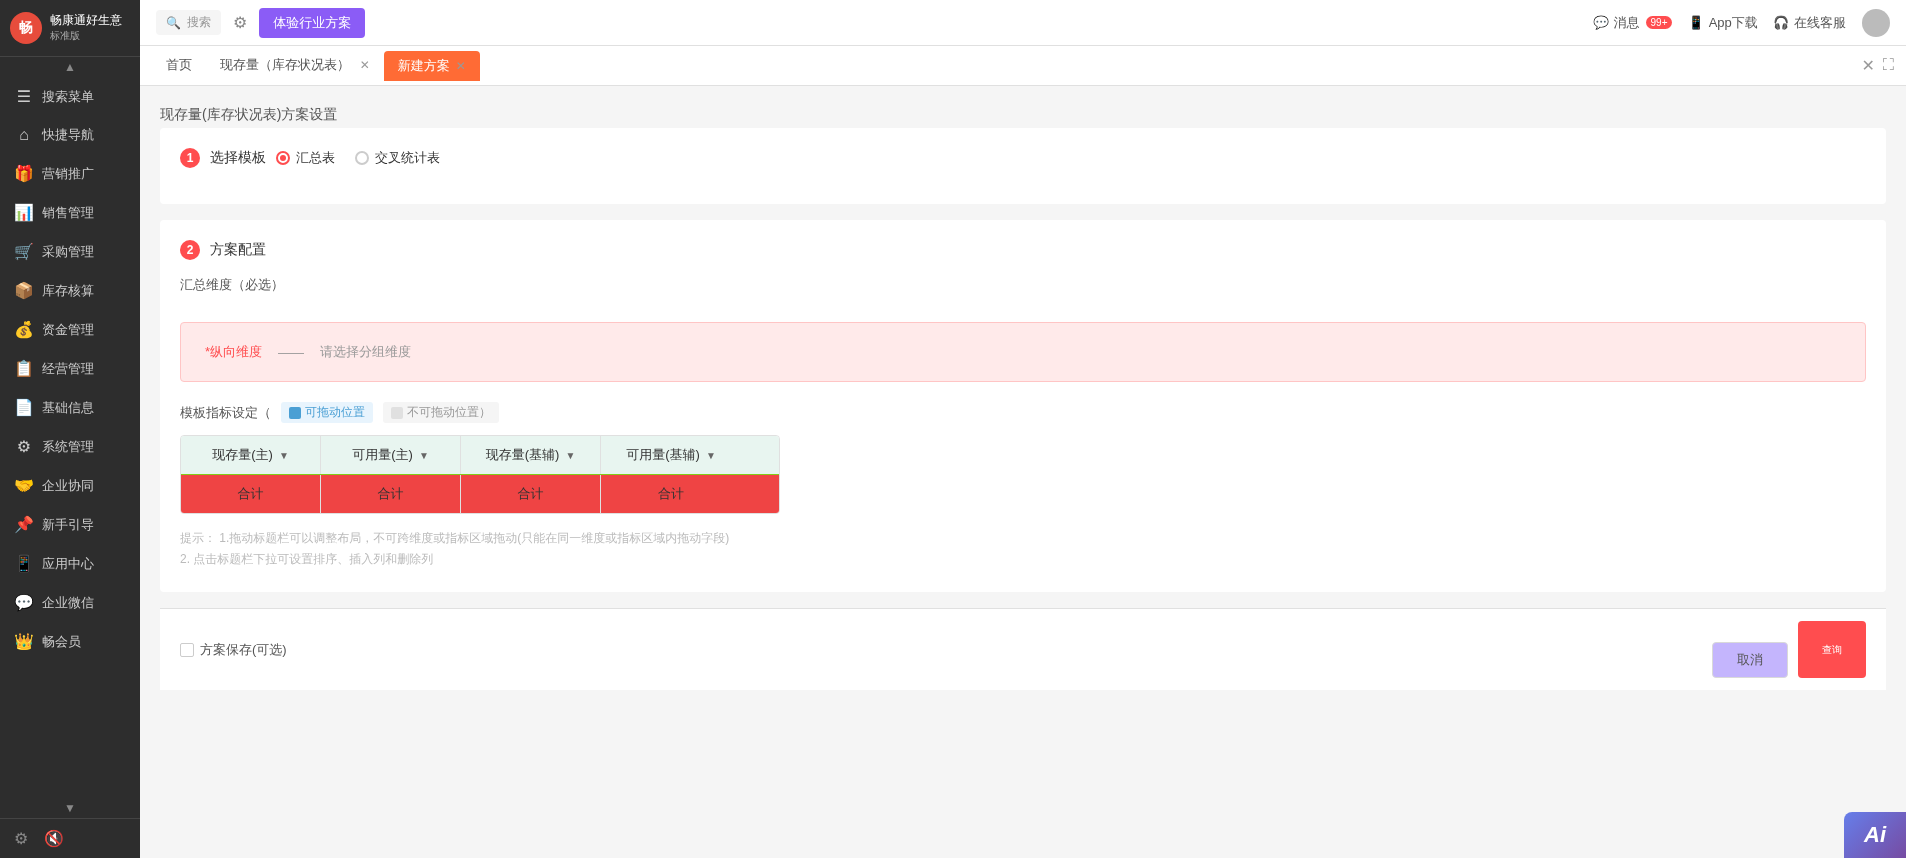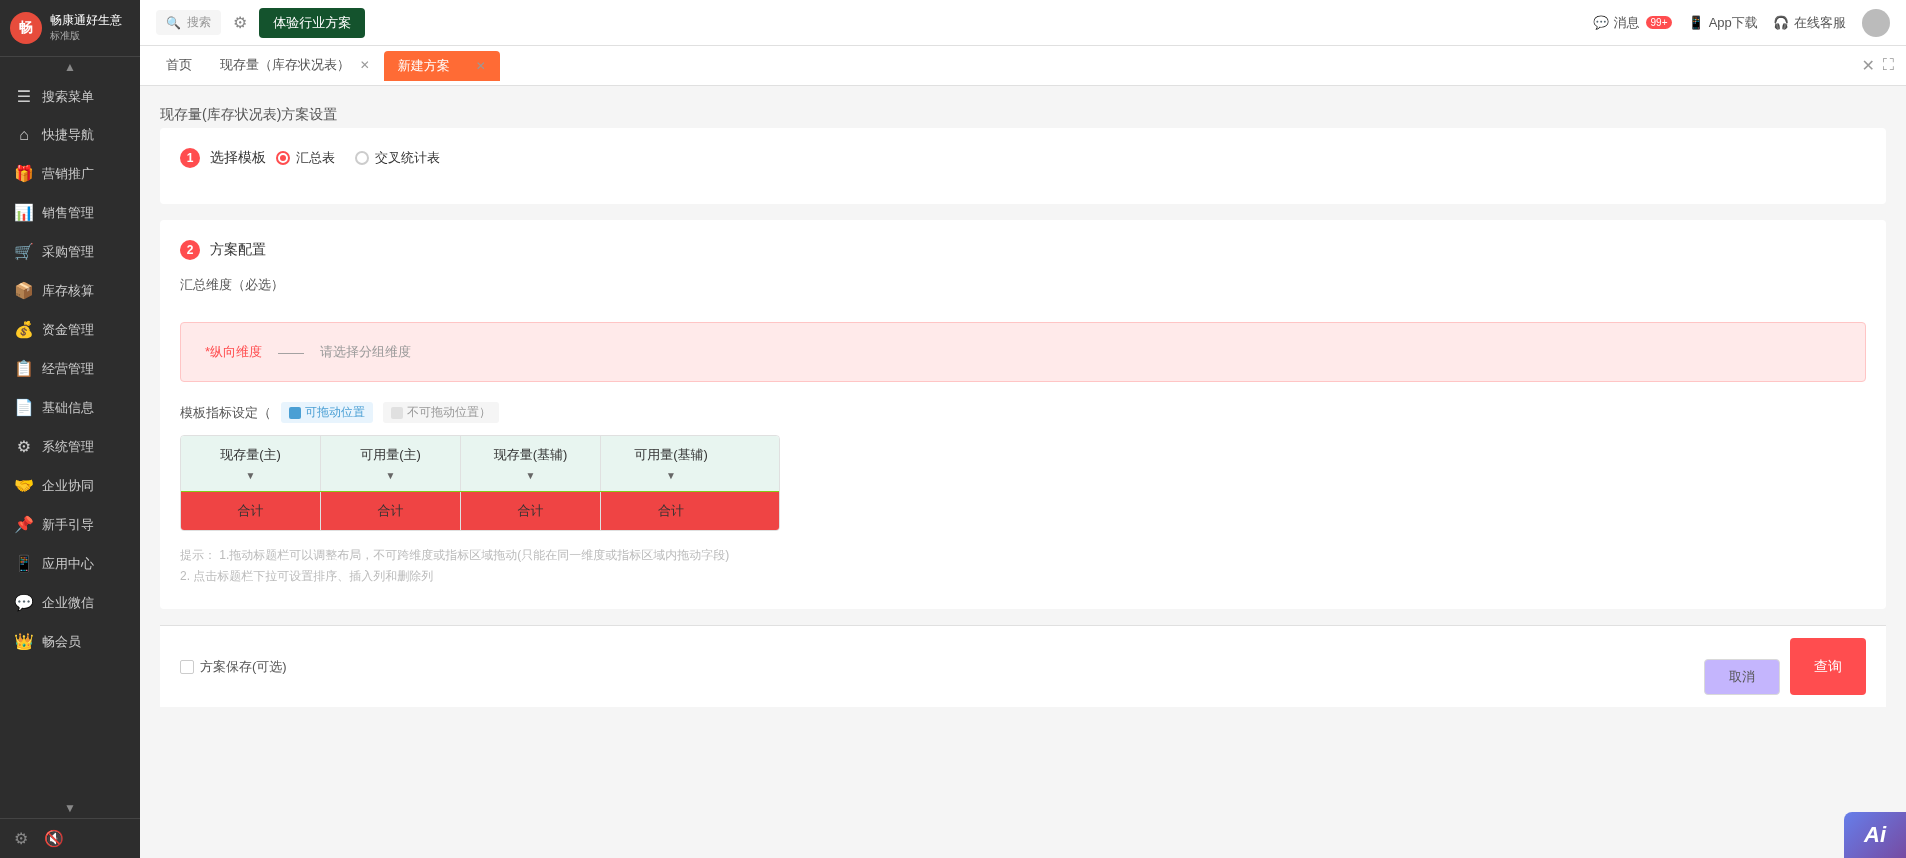--- a/index.html
+++ b/index.html
@@ -65,21 +65,21 @@
       gap: 12px;
     }
     .topbar-search {
       display: flex; align-items: center; gap: 6px;
       background: #f5f5f5; border-radius: 4px;
       padding: 4px 10px;
       font-size: 12px; color: #999;
     }
     .topbar-gear { color: #888; cursor: pointer; font-size: 16px; }
     .topbar-trial-btn {
-      background: #14532d; color: #fff;
+      background: #8b5cf6; color: #fff;
       border: none; border-radius: 4px;
       padding: 6px 14px; font-size: 13px; cursor: pointer;
     }
     .topbar-right { margin-left: auto; display: flex; align-items: center; gap: 16px; }
     .topbar-right-item { display: flex; align-items: center; gap: 4px; color: #555; font-size: 13px; cursor: pointer; }
     .badge {
       background: #ff4d4f; color: #fff; border-radius: 10px;
       font-size: 10px; padding: 1px 5px; margin-left: 2px;
     }
     .topbar-avatar { width: 28px; height: 28px; background: #bbb; border-radius: 50%; }
@@ -98,21 +98,21 @@
       font-size: 13px; color: #555;
       cursor: pointer;
       border-bottom: 2px solid transparent;
     }
     .tab-close { margin-left: 6px; color: #999; cursor: pointer; font-size: 12px; }
     .tab-active-pill {
       background: #ff6b35; color: #fff;
       padding: 6px 14px;
       border-radius: 4px 4px 0 0;
       font-size: 13px; cursor: pointer;
-      display: flex; align-items: center; gap: 20px;
+      display: flex; align-items: center; gap: 0;
     }
     .tabs-right { margin-left: auto; display: flex; gap: 8px; }
     .tab-close-btn { color: #999; cursor: pointer; font-size: 16px; }
 
     
     .content {
       flex: 1; overflow-y: auto;
       padding: 20px;
       background: #f5f5f5;
       position: relative;
@@ -192,21 +192,20 @@
     }
     .stats-table-header {
       display: flex; background: #e8f5f0;
     }
     .stats-col {
       padding: 10px 20px;
       border-right: 1px solid #e0e0e0;
       display: flex; align-items: center; gap: 6px;
       font-size: 13px; color: #333; min-width: 140px;
       justify-content: center;
-      flex-direction: column;
     }
     .stats-col:last-child { border-right: none; }
     .stats-table-row {
       display: flex; background: #ef4444; border-top: 1px solid #84cc16;
     }
     .stats-cell {
       padding: 10px 20px;
       border-right: 1px solid #e0e0e0;
       font-size: 13px; color: #333;
       min-width: 140px; text-align: center;
@@ -235,21 +234,21 @@
     .bottom-actions { margin-left: auto; display: flex; gap: 10px; }
     .cancel-btn {
       padding: 8px 24px; border: 1px solid #d9d9d9;
       background: #c4b5fd; border-radius: 4px;
       font-size: 13px; color: #555; cursor: pointer; margin-top: 21px;
     }
     .query-btn {
       padding: 8px 24px;
       background: #ff4d4f; border: none;
       border-radius: 4px; color: #fff;
-      font-size: 14px; cursor: pointer;
+      font-size: 10px; cursor: pointer;
     }
 
     
     .ai-badge {
       position: fixed;
       bottom: 0; right: 0;
       background: linear-gradient(135deg, #667eea, #764ba2);
       color: #fff; font-size: 22px; font-weight: bold;
       padding: 10px 20px;
       border-radius: 8px 0 0 0;

